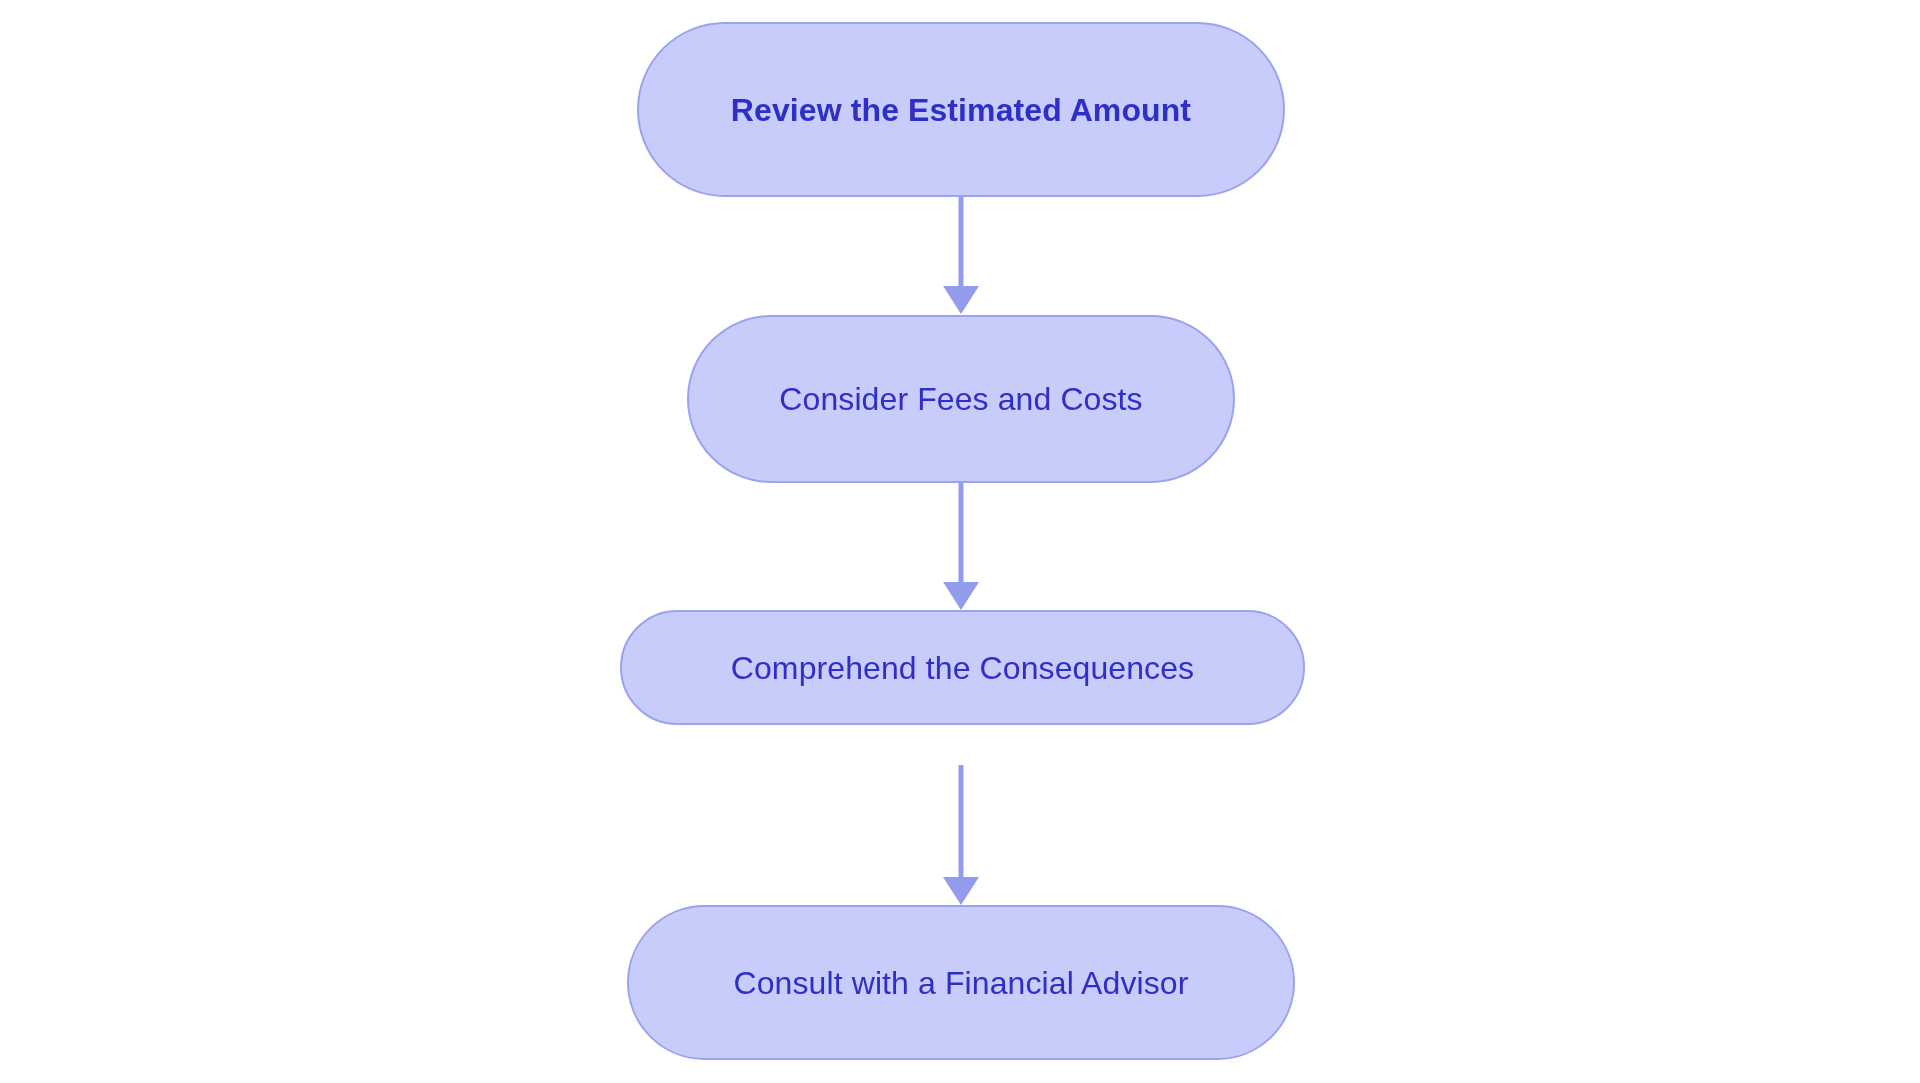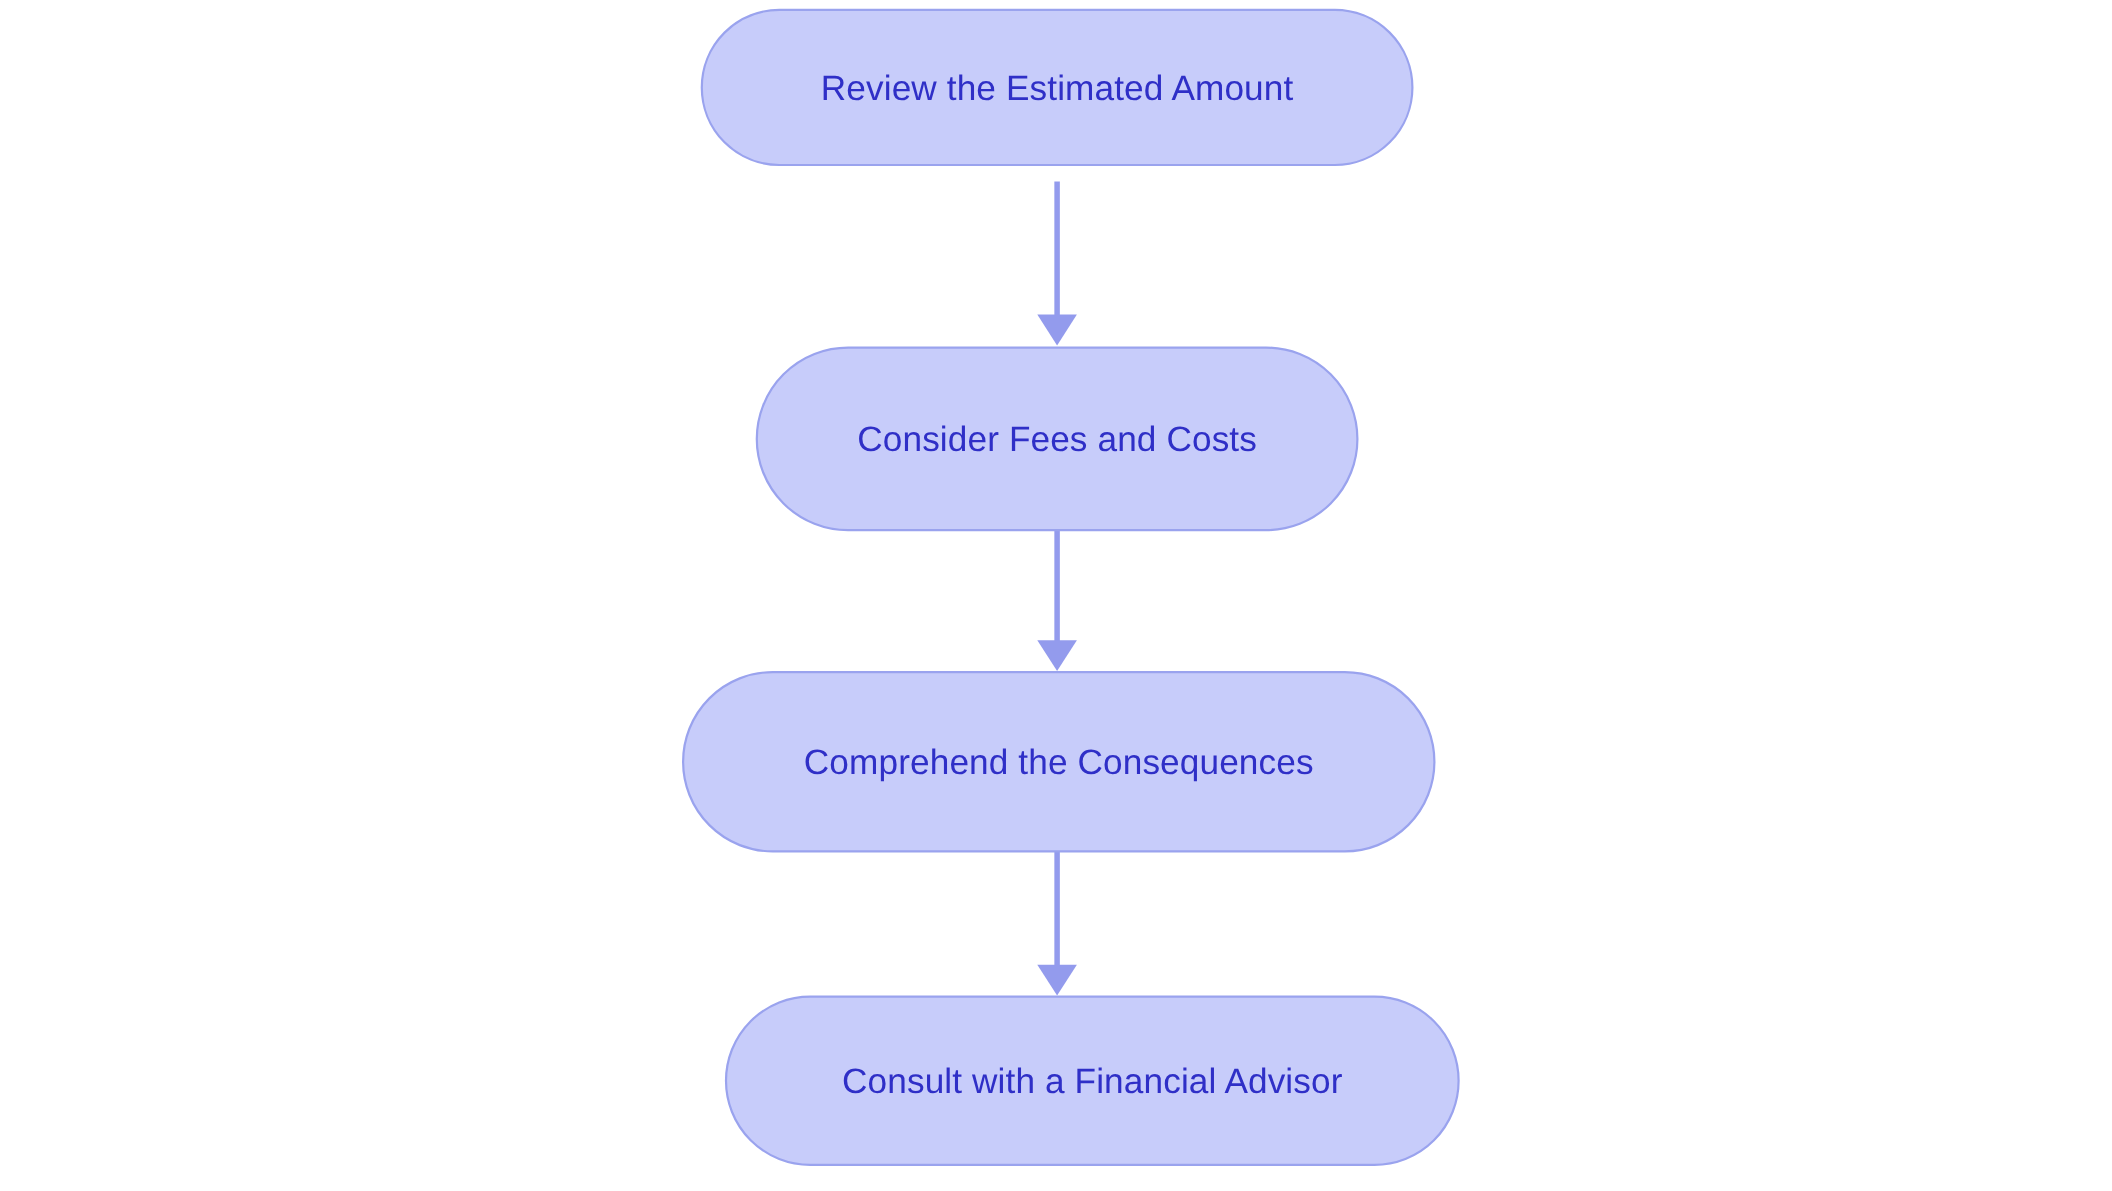--- a/index.html
+++ b/index.html
@@ -41,24 +41,24 @@
   }
 
   .node-label {
     color: #2f2fc7;
     font-size: 32px;
     font-family: "Liberation Sans", sans-serif;
     pointer-events: none;
   }
 
   
-  #node-0 { left: 637px; top: 8px;  width: 648px; height: 143px; }
+  #node-0 { left: 637px; top: 22px;  width: 648px; height: 175px; font-weight: bold; }
   #node-1 { left: 687px; top: 315px; width: 548px; height: 168px; }
-  #node-2 { left: 620px; top: 610px; width: 685px; height: 165px; }
-  #node-3 { left: 659px; top: 905px; width: 668px; height: 155px; }
+  #node-2 { left: 620px; top: 610px; width: 685px; height: 115px; }
+  #node-3 { left: 627px; top: 905px; width: 668px; height: 155px; }
 
   
   .connector {
     position: absolute;
     left: 0;
     top: 0;
     width: 1920px;
     height: 1083px;
     overflow: visible;
     pointer-events: none;

